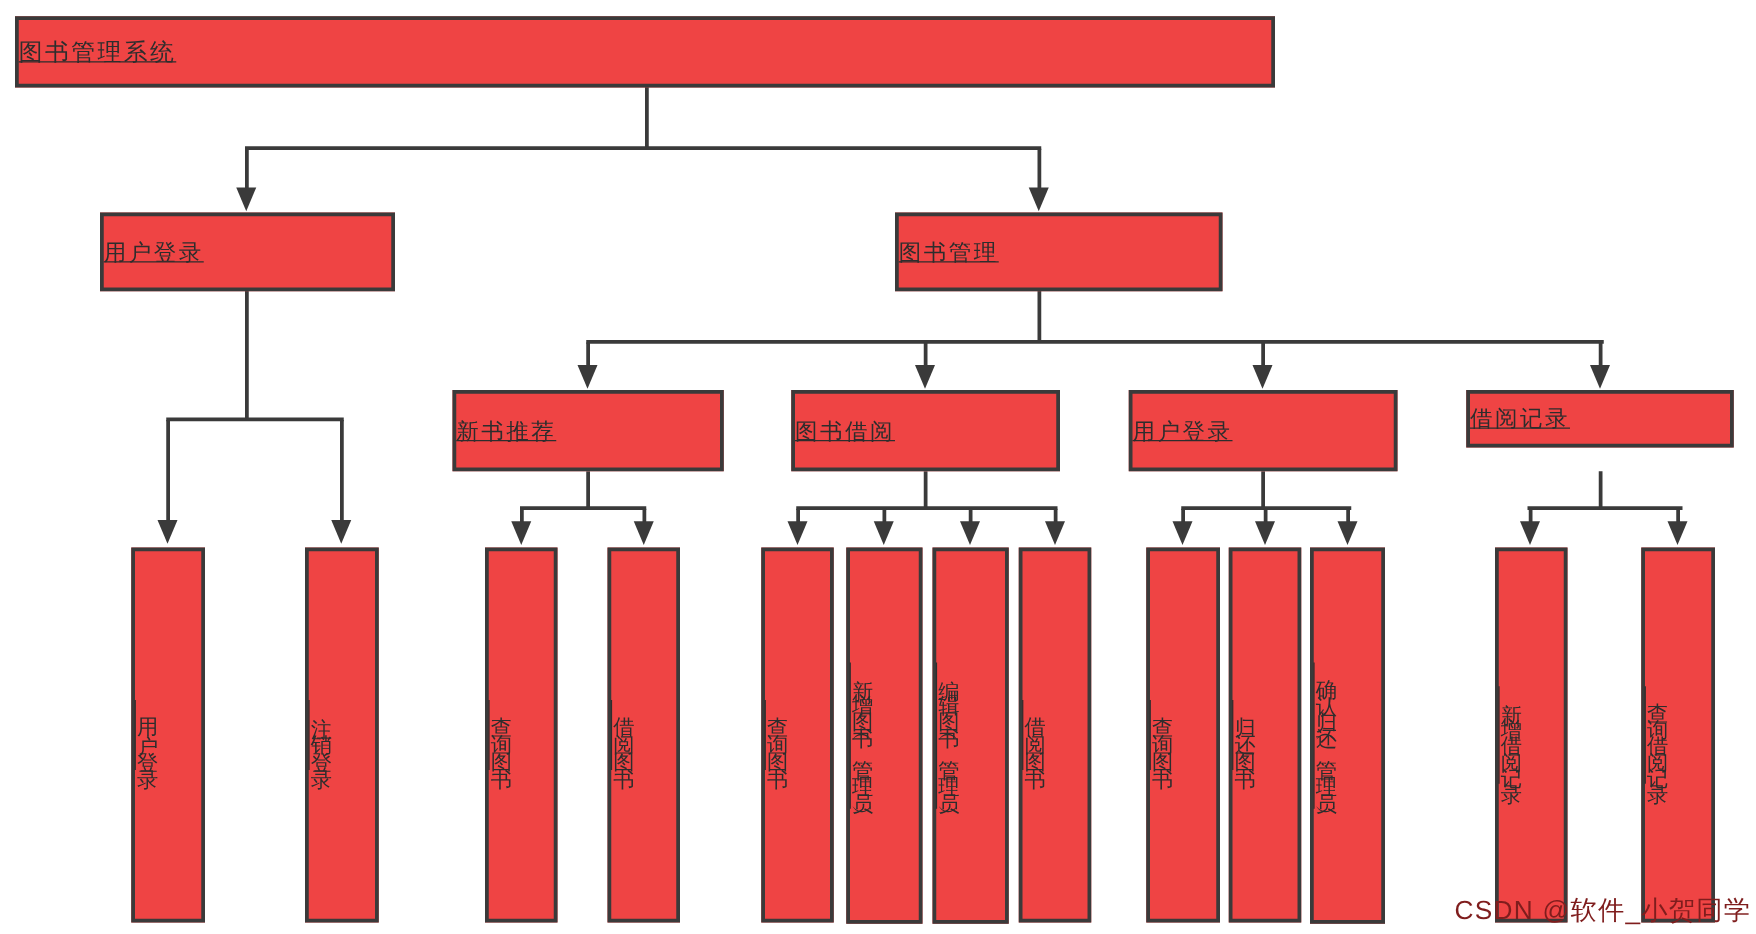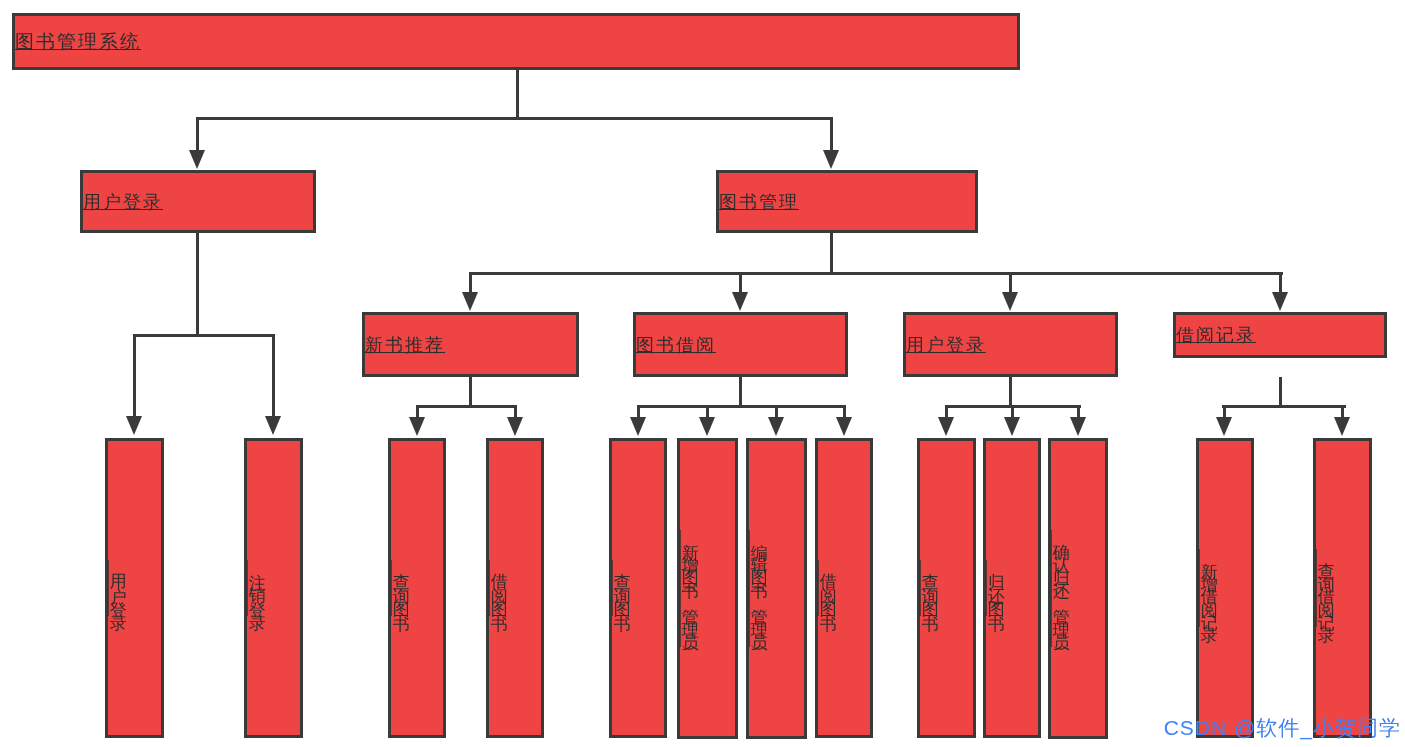--- a/index.html
+++ b/index.html
@@ -63,21 +63,21 @@
     height: 0;
     border-left: 8px solid transparent;
     border-right: 8px solid transparent;
     border-top: 19px solid #3a3a3a;
   }
   .watermark {
     position: absolute;
     right: 4px;
     bottom: 5px;
     font-size: 21px;
-    color: #3b82f6;
+    color: #7f1d1d;
     letter-spacing: 1px;
     z-index: 5;
     white-space: nowrap;
   }
 </style>
 </head>
 <body>
 
 <div class="canvas">
 

